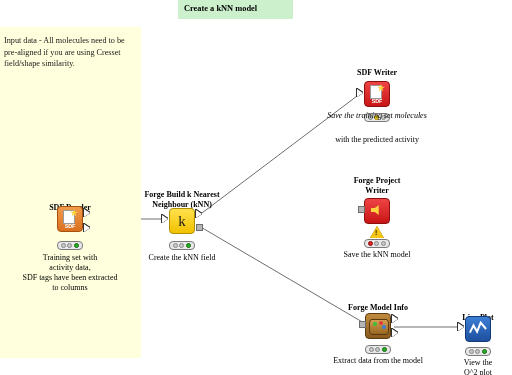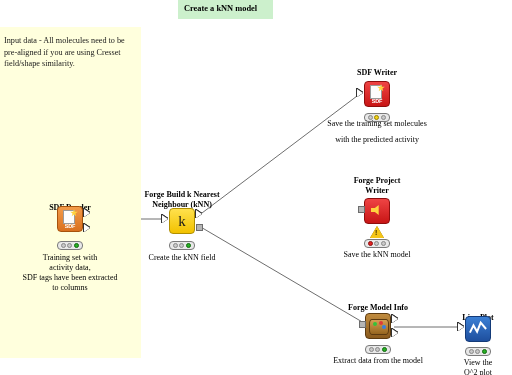--- a/index.html
+++ b/index.html
@@ -15,21 +15,21 @@
   
   .annot{position:absolute;box-sizing:border-box;}
   .annot-yellow{
     background:#ffffdd;
     left:0px;top:27px;width:141px;height:331px;
     padding:8px 6px 0 4px;
     font-size:8.2px;line-height:11.5px;color:#1a1a1a;
   }
   .annot-green{
     background:#ccf0cc;
-    left:178px;top:0px;width:95px;height:19px;
+    left:178px;top:0px;width:115px;height:19px;
     padding:4px 0 0 6px;
     font-size:8.4px;font-weight:bold;color:#000;
   }
   .annot-p{margin:0 0 9px 0;}
   .annot-p:last-child{margin-bottom:0;}
 
   
   .node{position:absolute;width:0;height:0;}
   .node-title{
     position:absolute;left:50%;transform:translateX(-50%);
@@ -198,21 +198,21 @@
       <div class="glyph-txt">SDF</div>
     </div>
     <div class="port-in" style="left:-20px;top:89px;">
         <div class="tri"></div>
       </div>
     <div class="node-status" style="top:113px;">
       <span class="lamp"></span>
       <span class="lamp yellow"></span>
       <span class="lamp"></span>
     </div>
-    <div class="node-desc" style="top:119px;">Save the training set molecules</div>
+    <div class="node-desc" style="top:111px;font-style:italic;">Save the training set molecules</div>
     <div class="node-desc" style="top:135px;">with the predicted activity</div>
   </div>
 
   <div class="node" style="left:377px;top:0;">
     <div class="node-title" style="top:176px;">Forge Project</div>
     <div class="node-title" style="top:186px;">Writer</div>
     <div class="node-icon forge-write" style="top:198px;">
       <div class="speaker-mini"></div>
     </div>
     <div class="port-in" style="left:-19px;top:206px;">

